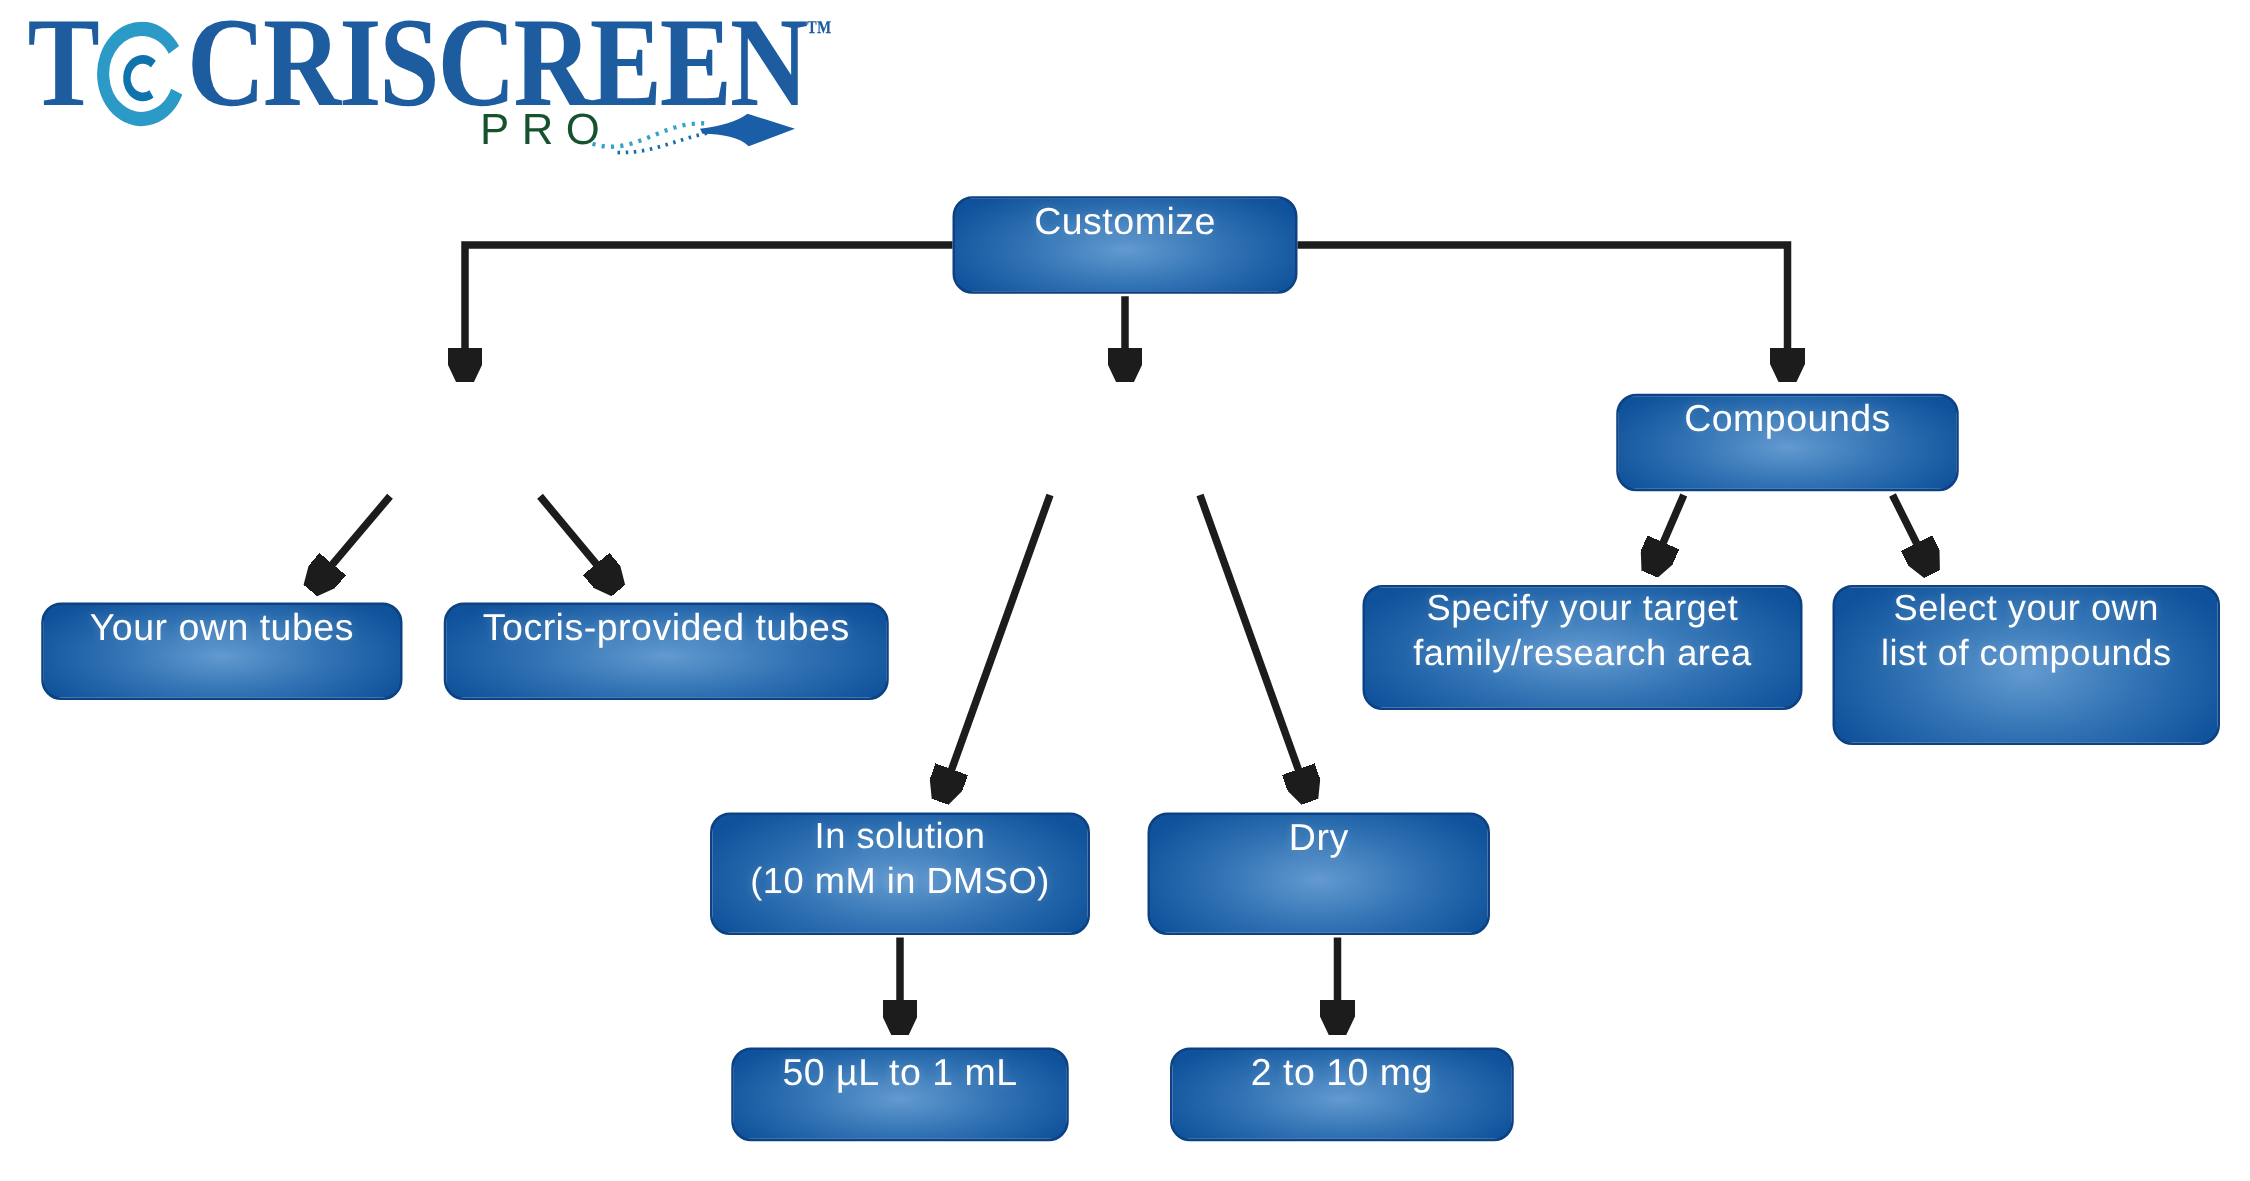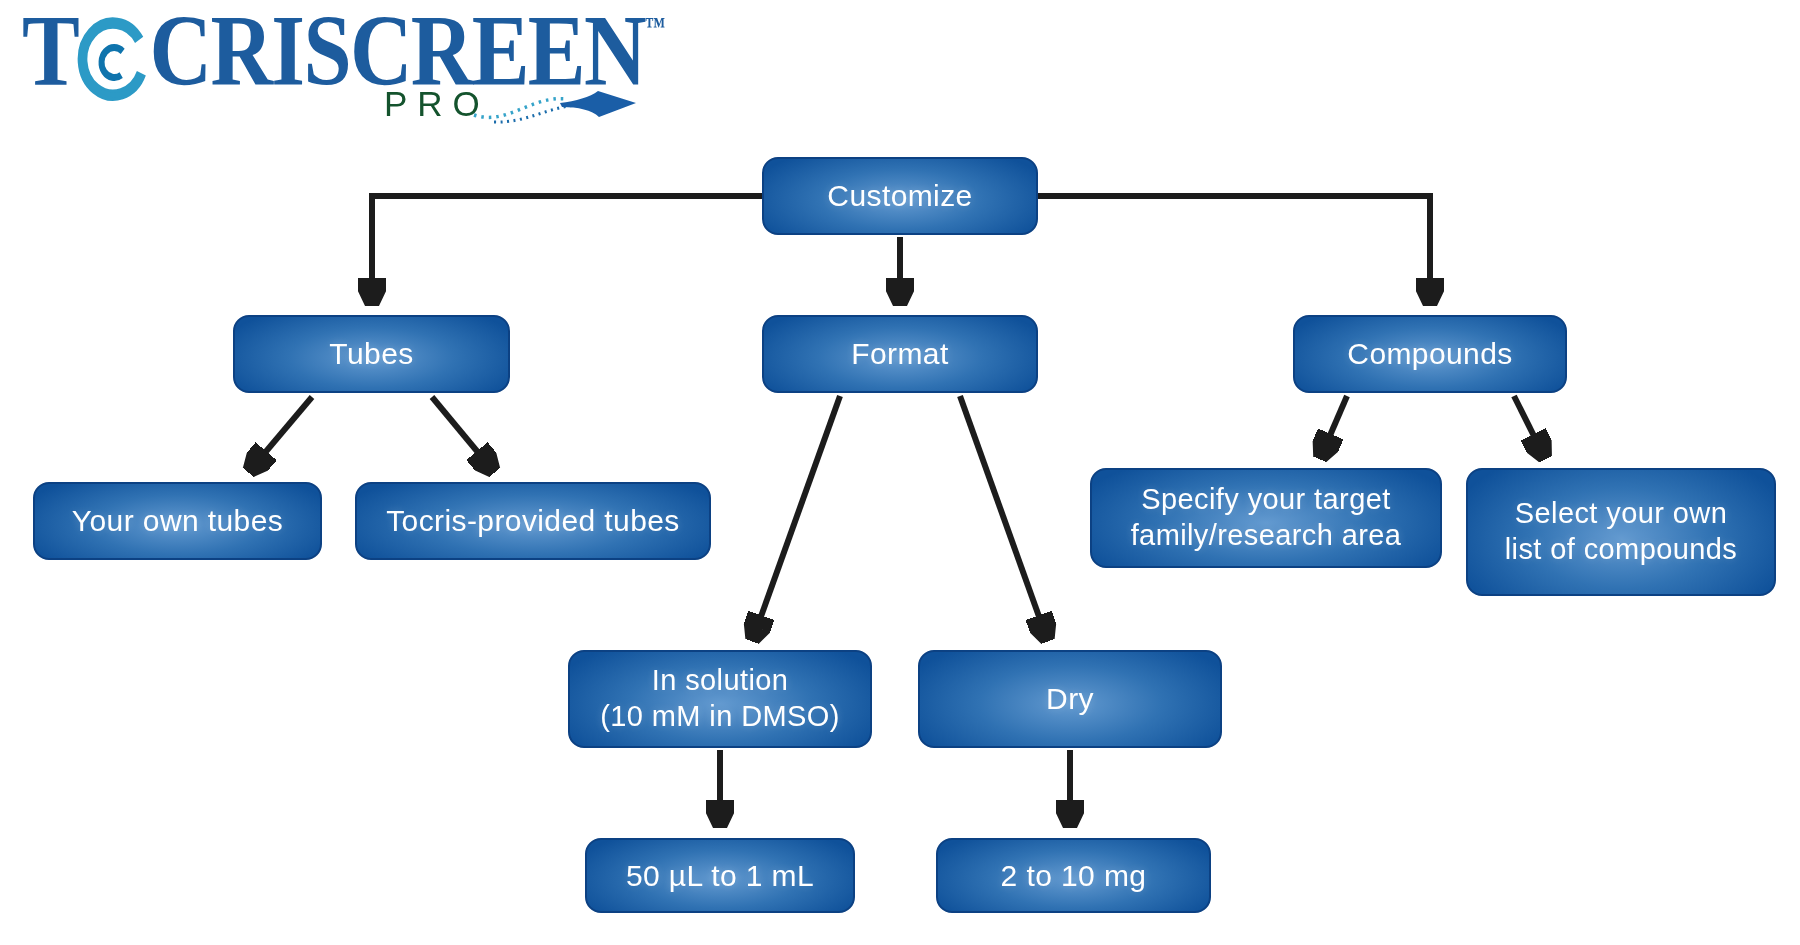--- a/index.html
+++ b/index.html
@@ -28,21 +28,21 @@
   
   .edges { position:absolute; left:0; top:0; pointer-events:none; }
   .edges path { stroke:#1c1c1c; stroke-width:6; fill:none; }
 
   
   .node {
     position:absolute; box-sizing:border-box;
     border-radius:16px; border:2px solid #0c4183;
     background:radial-gradient(ellipse 58% 78% at 50% 55%, #63a 0, #639ad0 0%, #3072b3 52%, #0f519a 100%);
     color:#ffffff; display:flex; flex-direction:column;
-    align-items:center; justify-content:center; text-align:center;
+    align-items:center; justify-content:flex-start; text-align:center;
     font-size:30px; line-height:1.24; letter-spacing:0.4px;
     text-shadow:0 0 8px rgba(255,255,255,0.18);
   }
   .node.two-line { font-size:29px; }
 </style>
 </head>
 <body>
 
 <div class="canvas">
 
@@ -83,27 +83,21 @@
     <path d="M 1347 396 L 1322 454" marker-end="url(#ah)"></path>
     <path d="M 1514 396 L 1543 454" marker-end="url(#ah)"></path>
     <path d="M 720 750 V 822" marker-end="url(#ah)"></path>
     <path d="M 1070 750 V 822" marker-end="url(#ah)"></path>
   </svg>
 
   <div class="node" style="left:762px; top:157px; width:276px; height:78px">
     <span>Customize</span>
   </div>
 
-  <div class="node" style="left:233px; top:315px; width:277px; height:78px">
-    <span>Tubes</span>
-  </div>
 
-  <div class="node" style="left:762px; top:315px; width:276px; height:78px">
-    <span>Format</span>
-  </div>
 
   <div class="node" style="left:1293px; top:315px; width:274px; height:78px">
     <span>Compounds</span>
   </div>
 
   <div class="node" style="left:33px; top:482px; width:289px; height:78px">
     <span>Your own tubes</span>
   </div>
 
   <div class="node" style="left:355px; top:482px; width:356px; height:78px">
@@ -118,21 +112,21 @@
   <div class="node two-line" style="left:1466px; top:468px; width:310px; height:128px">
     <span>Select your own</span>
     <span>list of compounds</span>
   </div>
 
   <div class="node two-line" style="left:568px; top:650px; width:304px; height:98px">
     <span>In solution</span>
     <span>(10 mM in DMSO)</span>
   </div>
 
-  <div class="node" style="left:918px; top:650px; width:304px; height:98px">
+  <div class="node" style="left:918px; top:650px; width:274px; height:98px">
     <span>Dry</span>
   </div>
 
   <div class="node" style="left:585px; top:838px; width:270px; height:75px">
     <span>50 µL to 1 mL</span>
   </div>
 
   <div class="node" style="left:936px; top:838px; width:275px; height:75px">
     <span>2 to 10 mg</span>
   </div>

